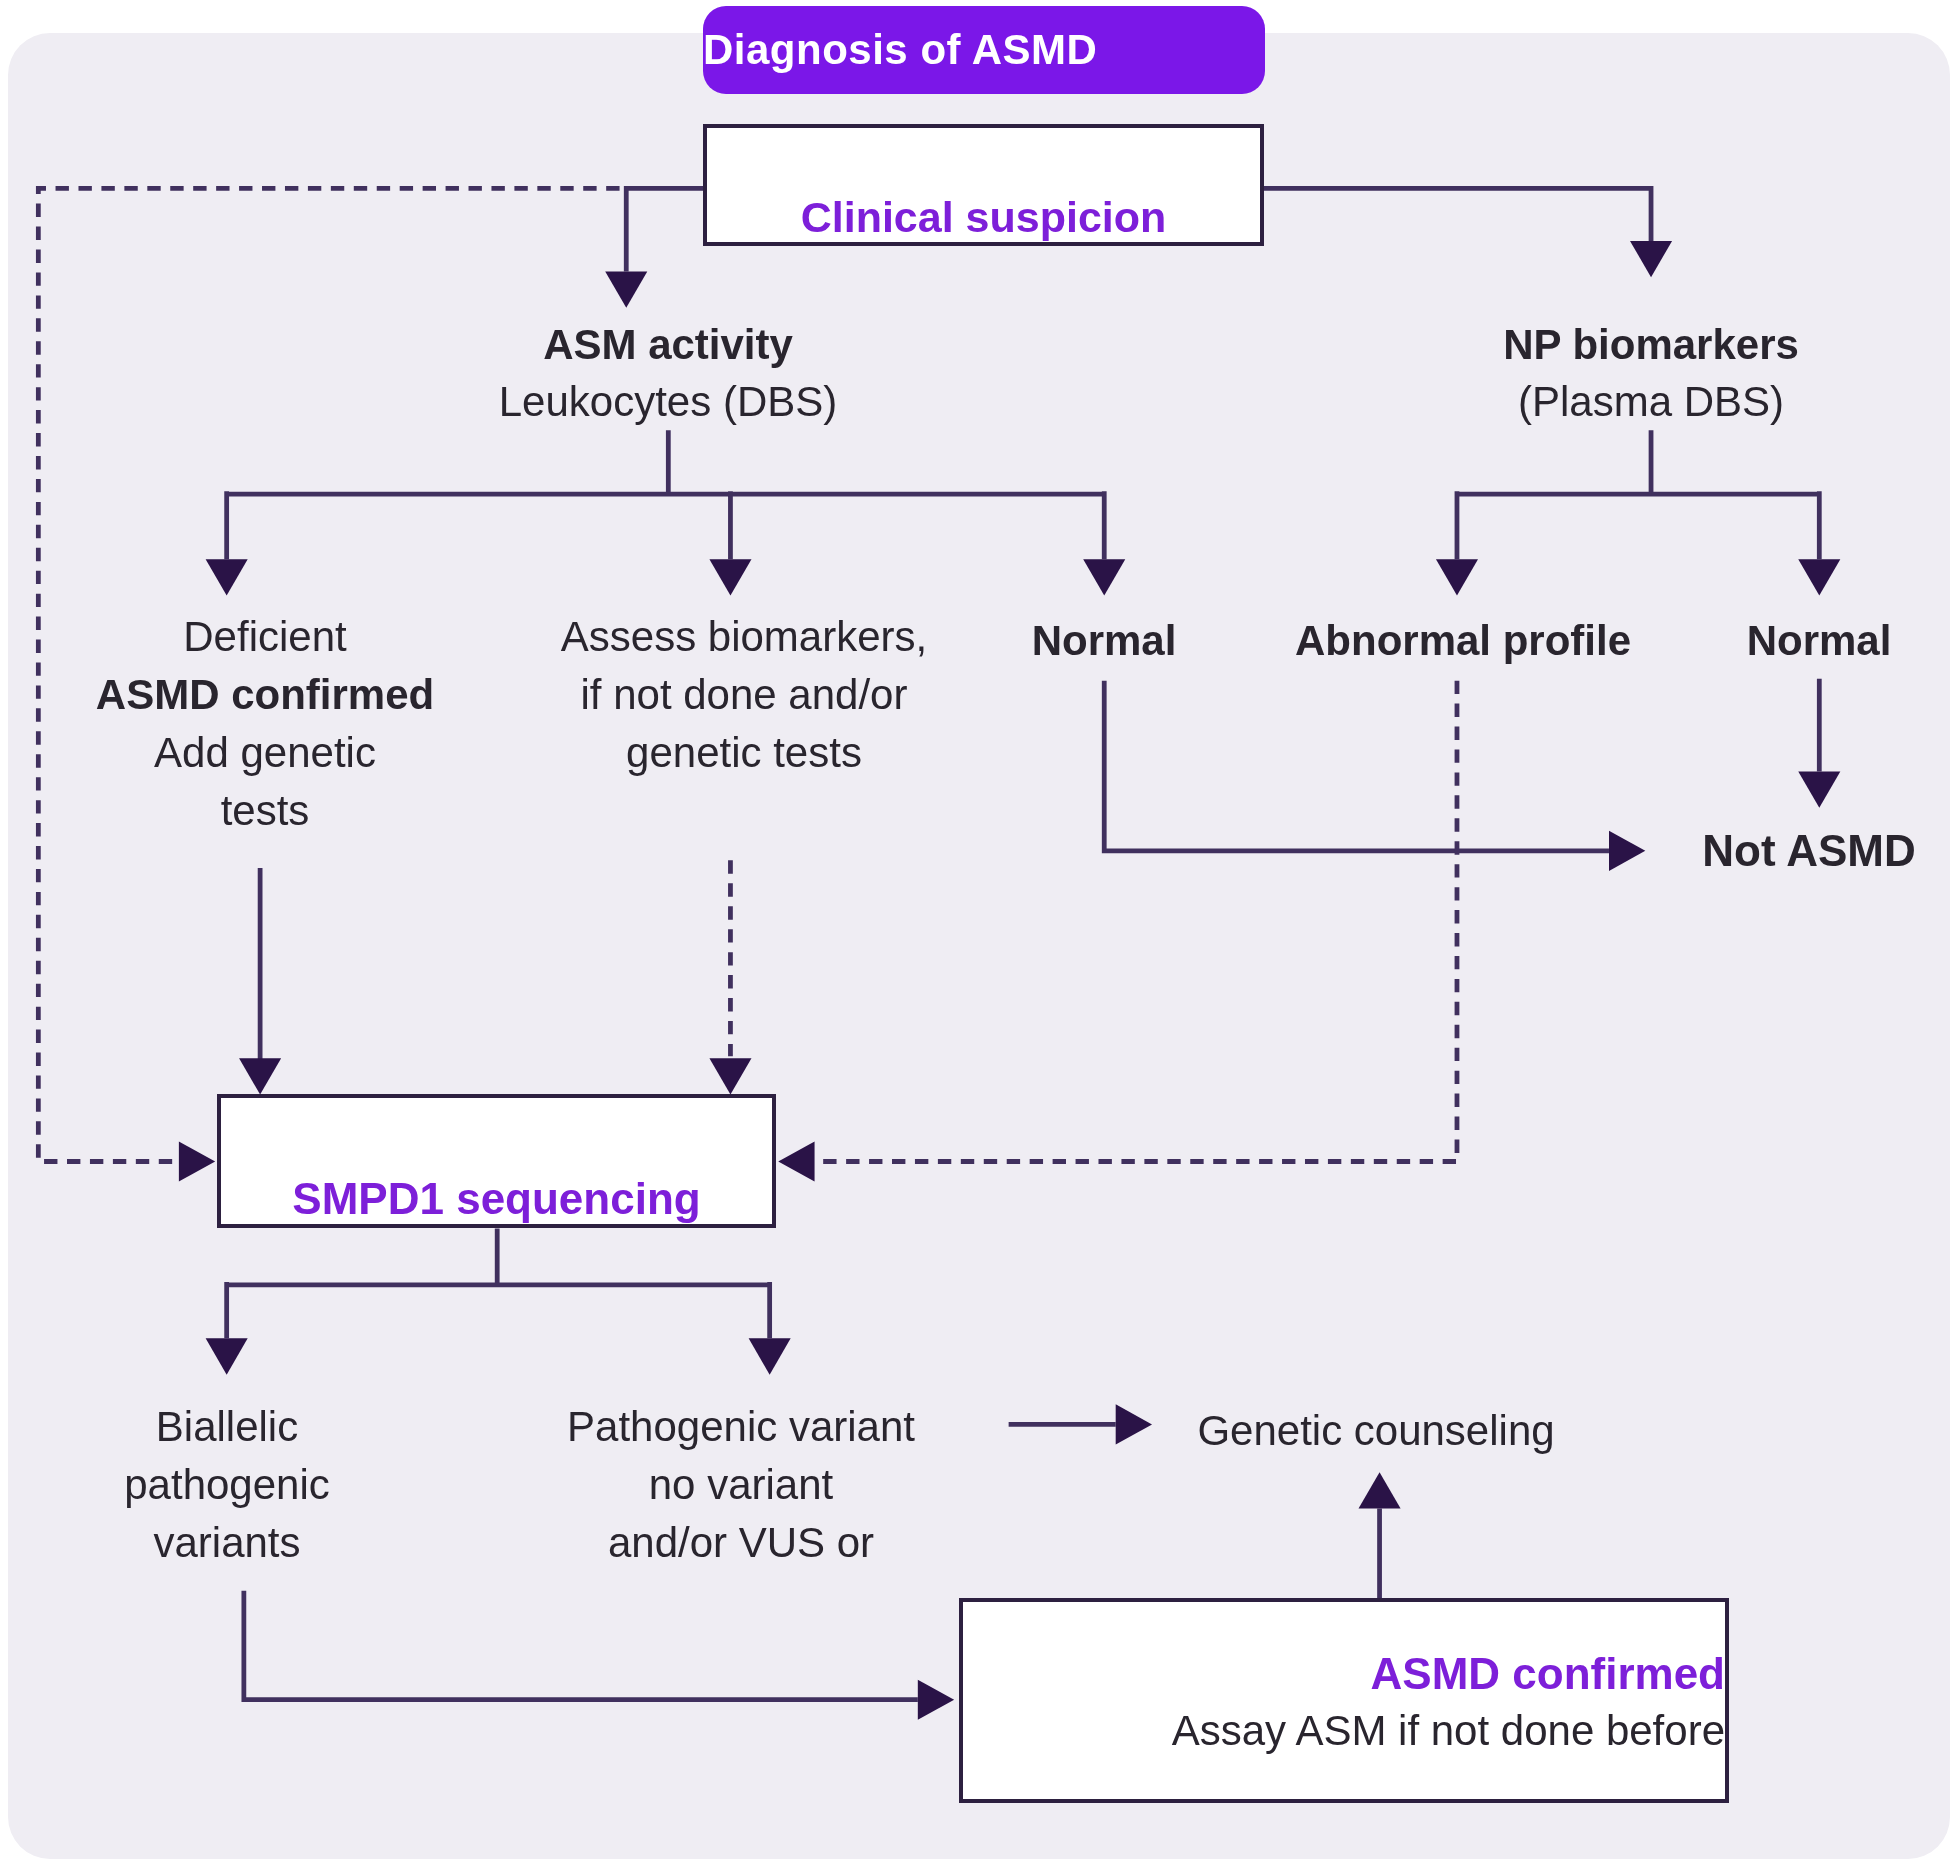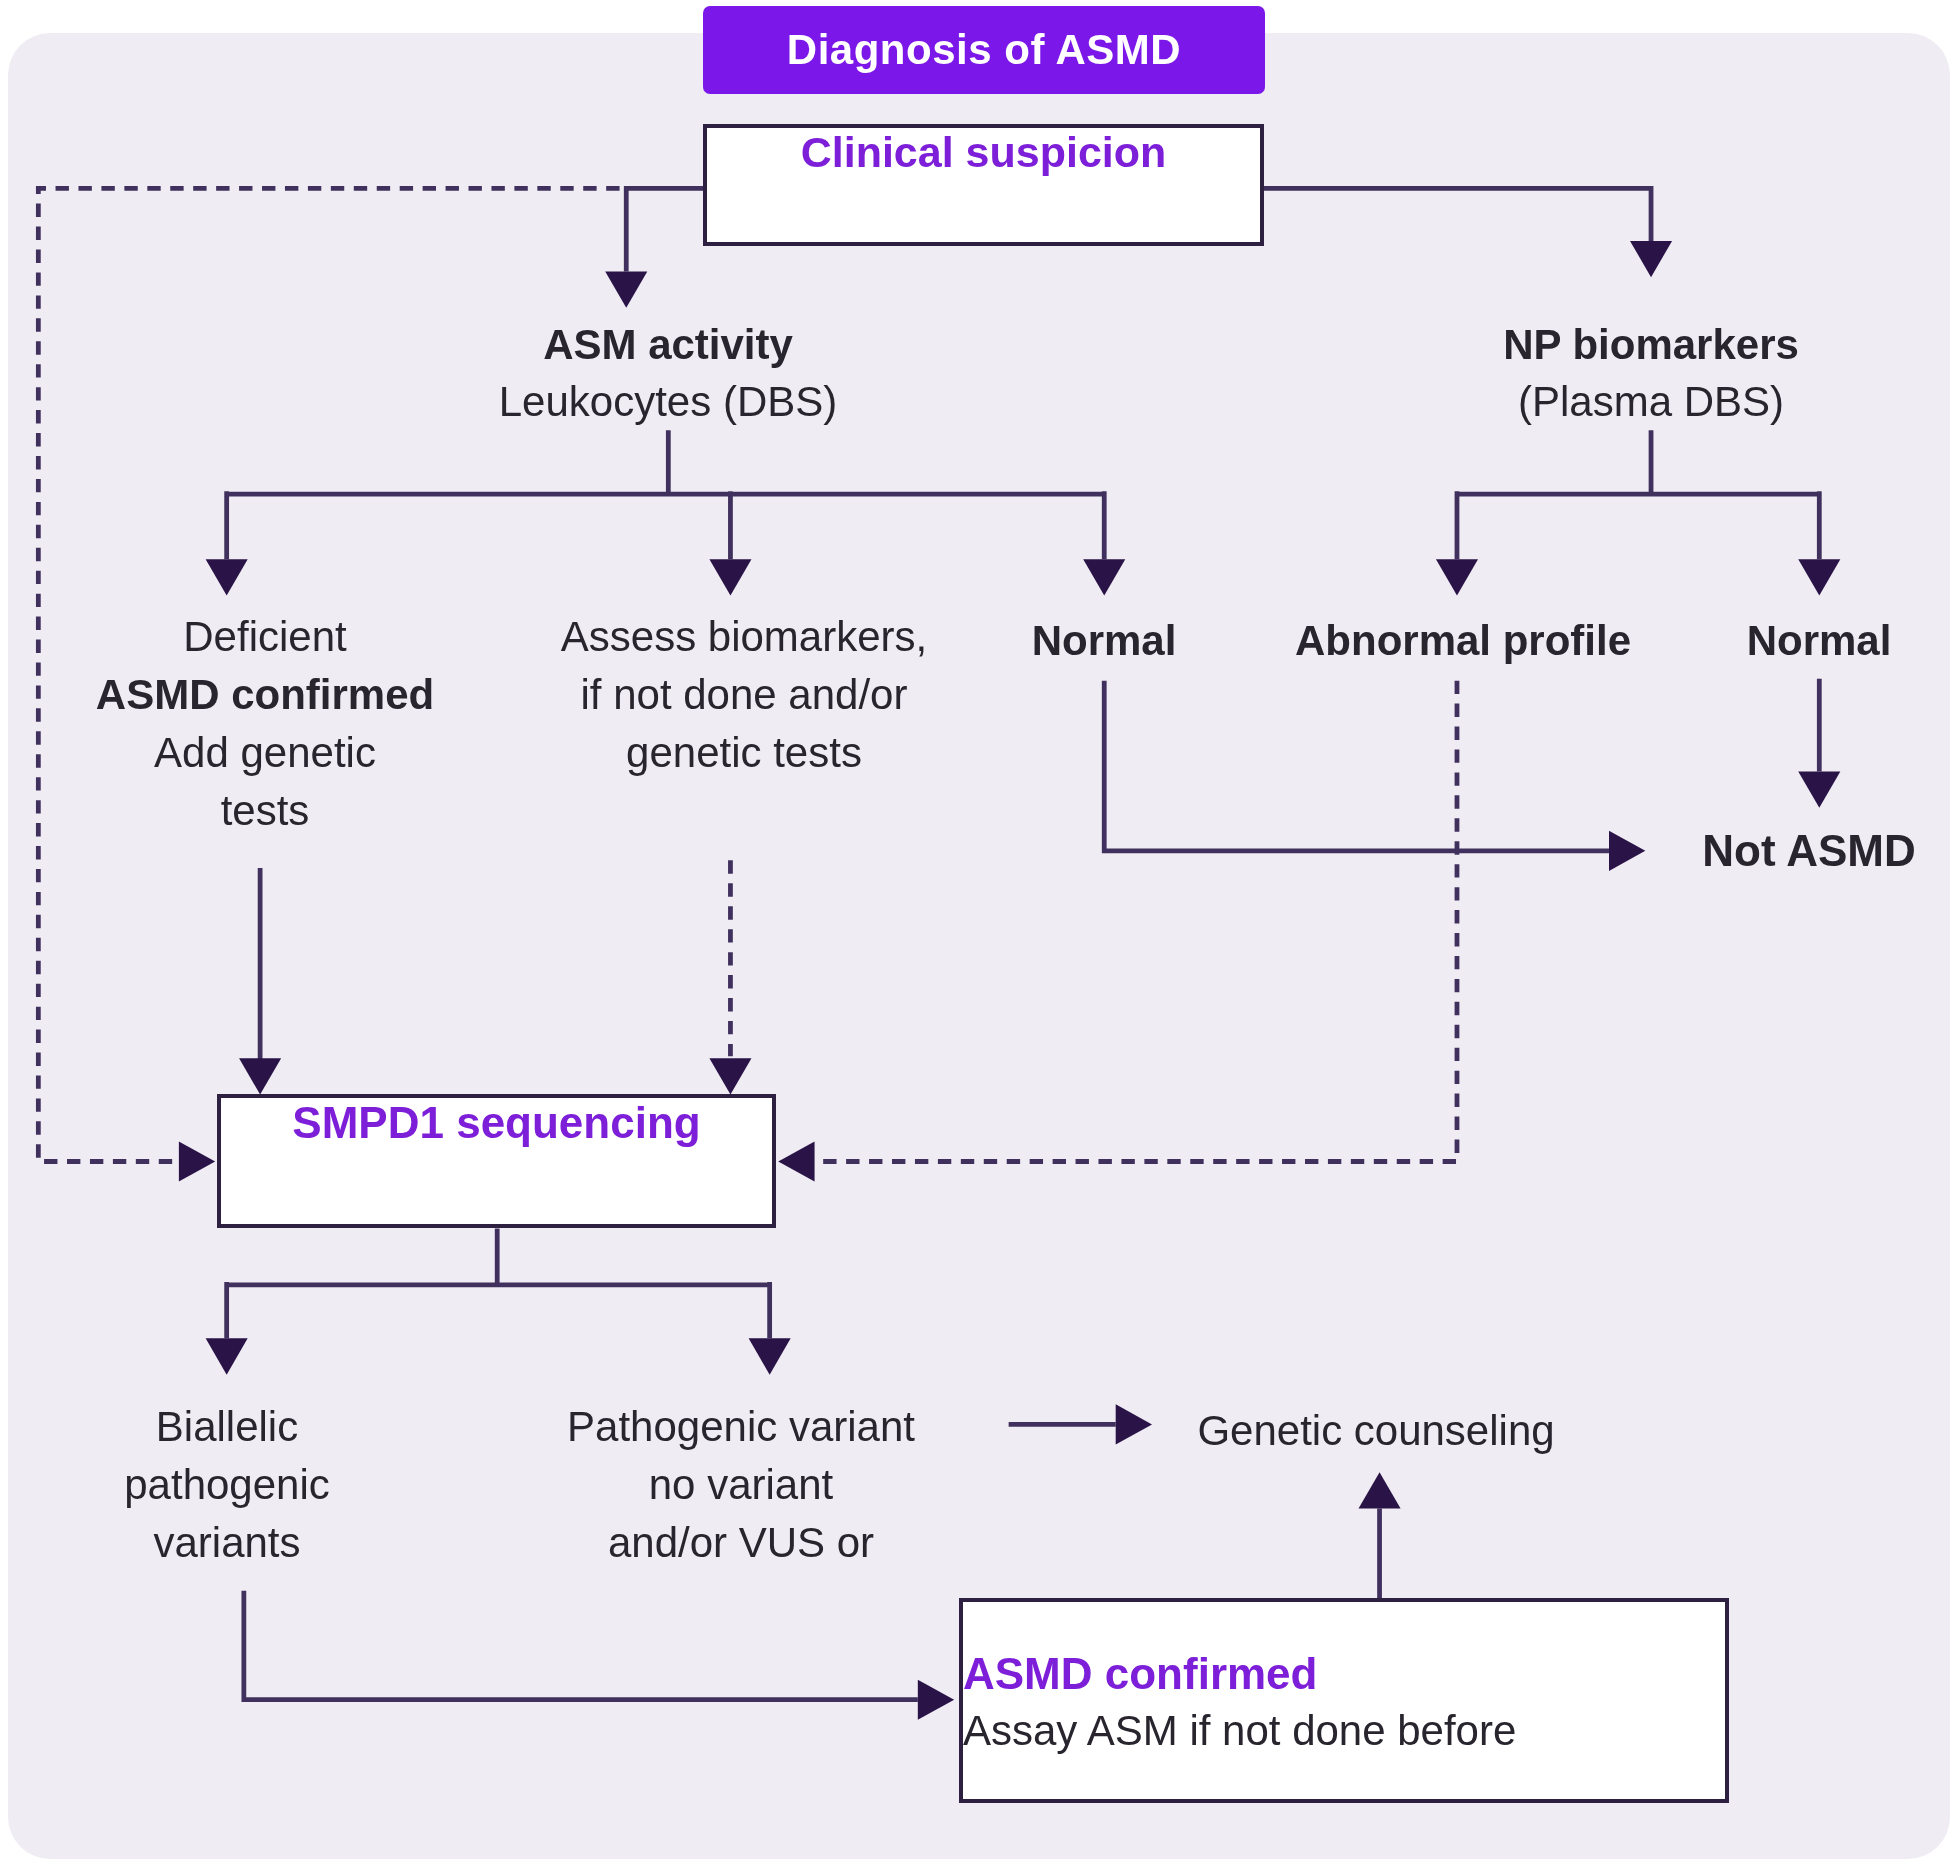--- a/index.html
+++ b/index.html
@@ -14,28 +14,28 @@
     font-family:"Liberation Sans", sans-serif;
     color:var(--dark_text);
   }
   .container{
     position:absolute;inset:32.5px 7.6px 7.6px 7.6px;
     background:var(--container_bg);
     border-radius:42px;
   }
   .banner{
     position:absolute;left:703px;top:5.7px;width:562px;height:88px;
-    background:var(--banner);border-radius:7px;
-    display:flex;align-items:center;justify-content:center;
+    background:var(--banner);border-radius:23px;
+    display:flex;align-items:center;justify-content:flex-start;
     color:#ffffff;font-weight:bold;font-size:42px;letter-spacing:0.5px;
   }
   .node-box{
     position:absolute;box-sizing:border-box;
     background:var(--box_bg);border:4.8px solid var(--box_border);
-    display:flex;align-items:flex-start;justify-content:center;text-align:center;
+    display:flex;align-items:flex-end;justify-content:center;text-align:center;
   }
   #clinical-box{left:703px;top:124px;width:561px;height:122px;}
   #clinical-box .t{color:var(--purple_text);font-weight:bold;font-size:43px;}
   #smpd1-box{left:217px;top:1094px;width:559px;height:134px;}
   #smpd1-box .t{color:var(--purple_text);font-weight:bold;font-size:44px;}
   #smpd1-box .gene{}
   #asmd-box{left:959px;top:1598px;width:770px;height:205px;flex-direction:column;}
   #asmd-box .l1{color:var(--purple_text);font-weight:bold;font-size:44px;line-height:59px;}
   #asmd-box .l2{color:var(--dark_text);font-size:42px;line-height:55px;}
   .label{

